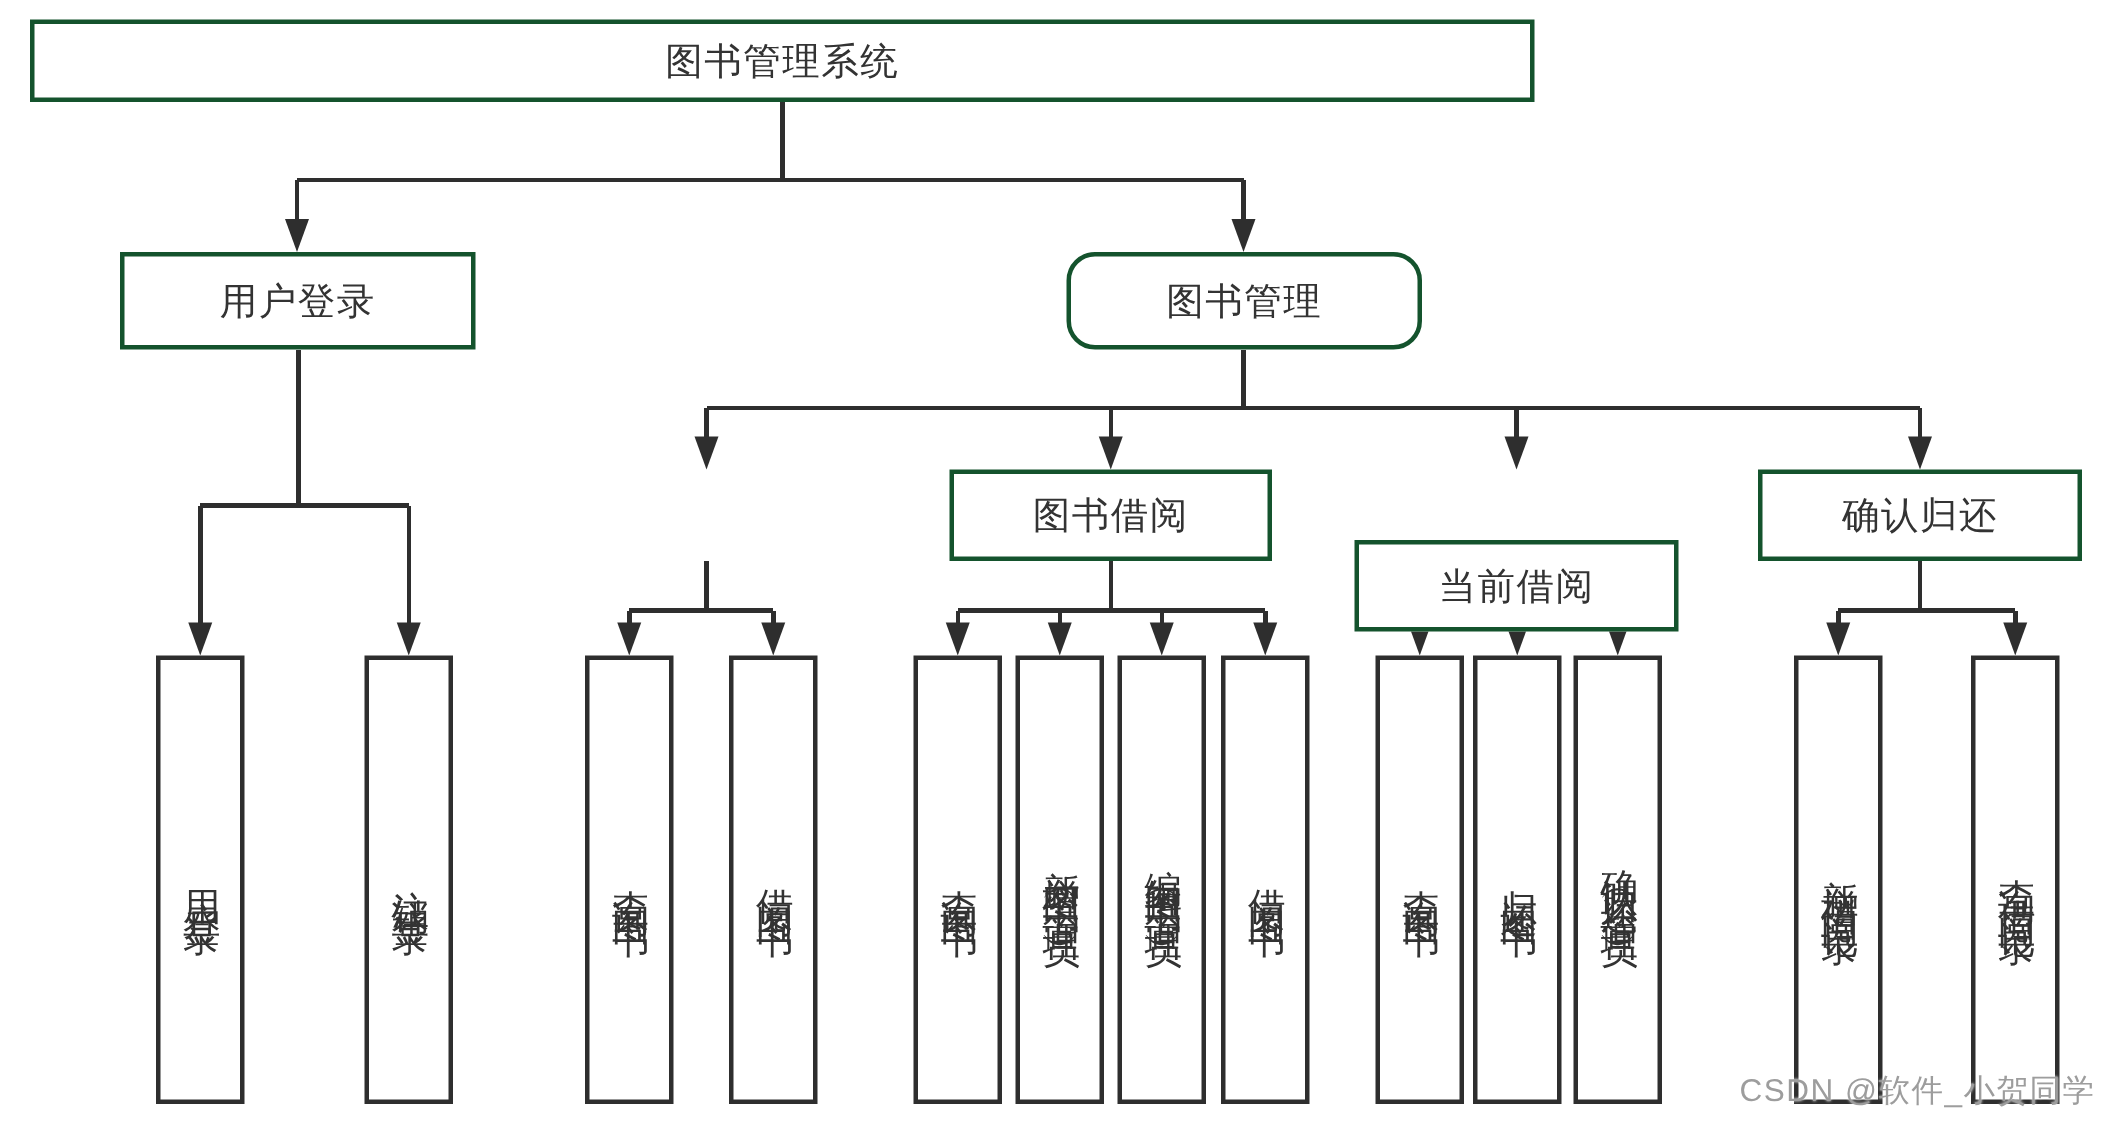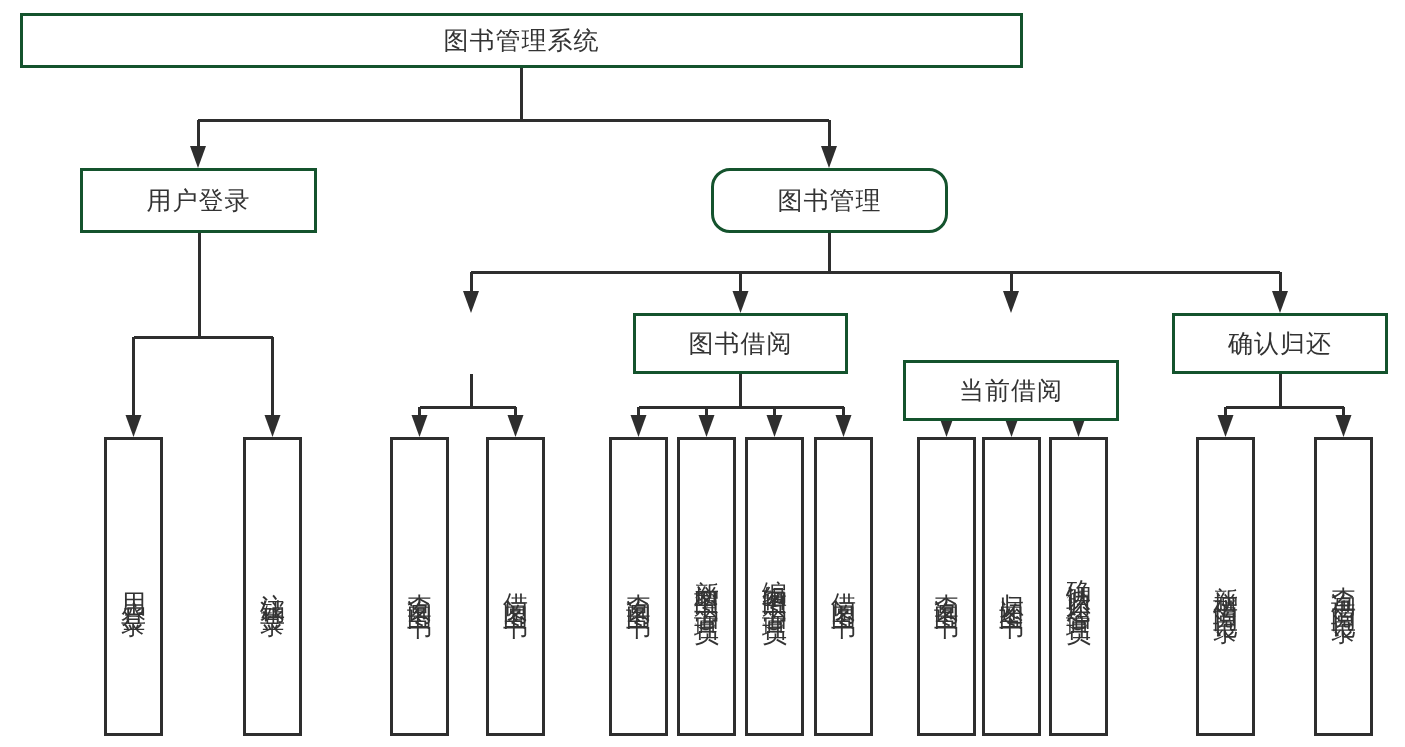--- a/index.html
+++ b/index.html
@@ -162,14 +162,15 @@
     <span>确认归还（管理员）</span>
   </div>
 
   <div class="vnode" style="left:1196px;">
     <span>新增借阅记录</span>
   </div>
   <div class="vnode" style="left:1314px;">
     <span>查询借阅记录</span>
   </div>
 
+  <div class="watermark">CSDN @软件_小贺同学</div>
 
 </div>
 
 </body></html>

